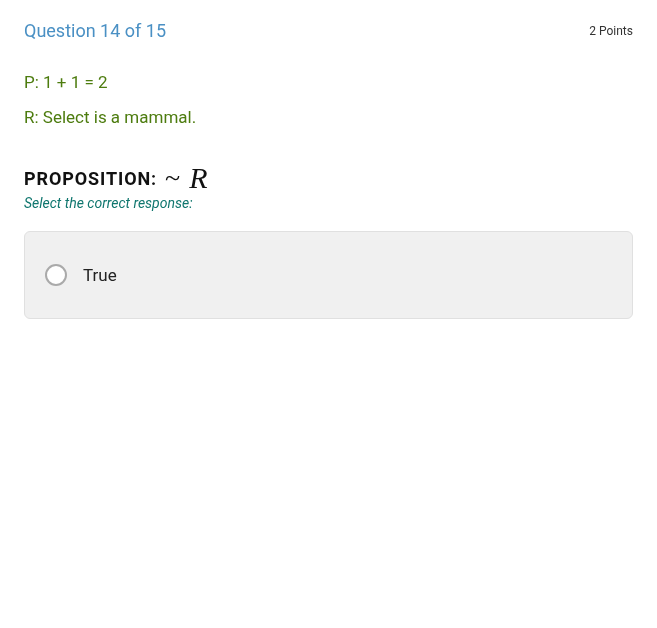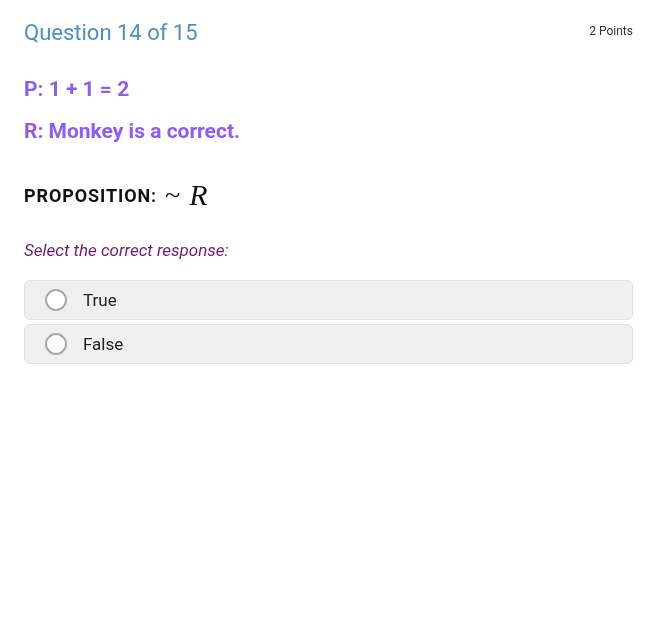--- a/index.html
+++ b/index.html
@@ -18,46 +18,44 @@
     }
 
     .header {
       display: flex;
       justify-content: space-between;
       align-items: flex-start;
       margin-bottom: 28px;
     }
 
     .question-counter {
-      font-size: 22px;
+      font-size: 18px;
       color: #4a90c4;
       font-weight: 400;
     }
 
     .points {
       font-size: 12px;
       color: #333333;
       font-weight: 400;
       margin-top: 4px;
     }
 
     .statements {
       margin-bottom: 30px;
     }
 
     .statement {
-      font-size: 21px;
-      color: #8b5cf6;
+      font-size: 17px;
+      color: #4d7c0f;
       line-height: 1.6;
       margin-bottom: 8px;
-      font-weight: bold;
     }
 
     .proposition-section {
-      margin-bottom: 28px;
       margin-top: 20px;
     }
 
     .proposition-label {
       font-size: 18px;
       font-weight: 700;
       color: #111111;
       letter-spacing: 0.05em;
       display: flex;
       align-items: center;
@@ -73,39 +71,39 @@
 
     .proposition-var {
       font-size: 30px;
       font-style: italic;
       font-family: Georgia, 'Times New Roman', serif;
       color: #111111;
       font-weight: 400;
     }
 
     .select-label {
-      font-size: 17px;
-      color: #701a75;
+      font-size: 14px;
+      color: #0f766e;
       font-style: italic;
       margin-bottom: 20px;
     }
 
     .options {
       display: flex;
       flex-direction: column;
       gap: 4px;
     }
 
     .option-row {
       display: flex;
       align-items: center;
       gap: 16px;
       background: #f0f0f0;
       border-radius: 6px;
-      padding: 8px 20px;
+      padding: 32px 20px;
       cursor: pointer;
       border: 1px solid #e0e0e0;
     }
 
     .radio-circle {
       width: 22px;
       height: 22px;
       border-radius: 50%;
       border: 2px solid #aaaaaa;
       background: #ffffff;
@@ -131,36 +129,32 @@
 <div class="header">
   <span class="question-counter">Question 14 of 15</span>
   <span class="points">2 Points</span>
 </div>
 
 <div class="statements">
   <div class="statement">
     <span>P: 1 + 1 = 2</span>
   </div>
   <div class="statement">
-    <span>R: Monkey is a correct.</span>
+    <span>R: Select is a mammal.</span>
   </div>
 </div>
 
 <div class="proposition-section">
   <div class="proposition-label">
     <span>PROPOSITION:</span>
     <span class="proposition-symbol tilde">~</span>
     <span class="proposition-var">R</span>
   </div>
 </div>
 
 <div class="select-label">Select the correct response:</div>
 
 <div class="options">
   <div class="option-row">
     <div class="radio-circle"></div>
     <span class="option-text">True</span>
   </div>
-  <div class="option-row">
-    <div class="radio-circle"></div>
-    <span class="option-text">False</span>
-  </div>
 </div>
 
 </body></html>

